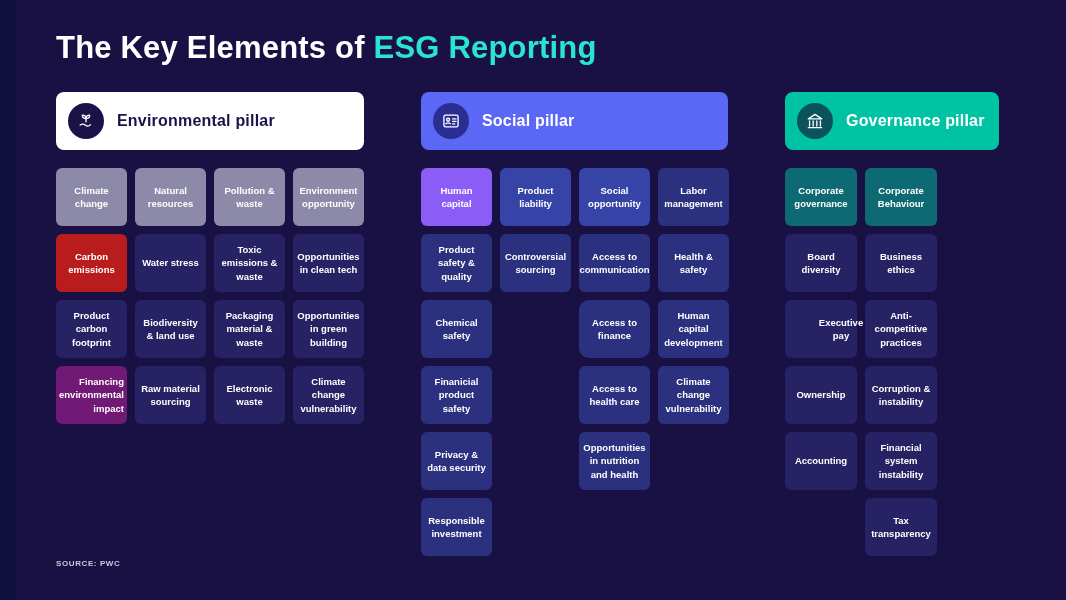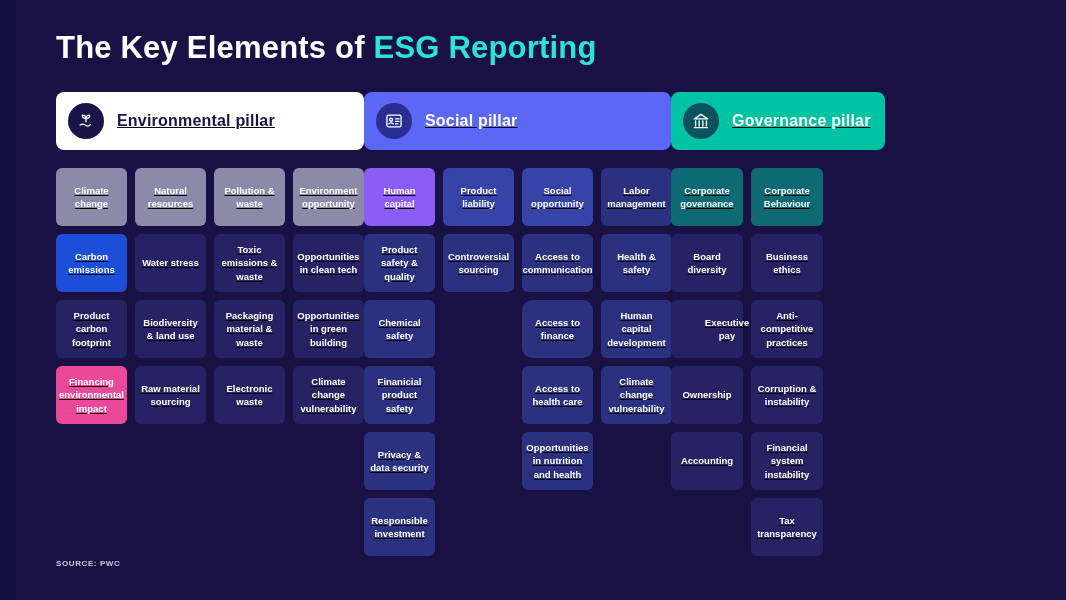--- a/index.html
+++ b/index.html
@@ -1,20 +1,20 @@
 <!DOCTYPE html>
 <html><head>
 <meta charset="utf-8">
 <style>
   html,body{margin:0;padding:0;background:#12103c;}
   body{width:1066px;height:600px;font-family:"Liberation Sans","DejaVu Sans",sans-serif;}
   .page{position:relative;width:1066px;height:600px;box-sizing:border-box;padding:30px 40px;background:#191144;overflow:hidden;}
   h1{margin:0 0 26px 0;font-size:31px;font-weight:700;color:#ffffff;letter-spacing:.2px;}
   h1 .hl{color:#2be3d1;}
-  .pillars{display:flex;align-items:flex-start;text-decoration:underline;}
+  .pillars{display:flex;gap:57px;align-items:flex-start;}
   .pillar{display:flex;flex-direction:column;}
   .pillar.env{width:308px;}
   .pillar.social{width:307px;}
   .pillar.gov{width:214px;}
   .pillar-header{display:flex;align-items:center;gap:13px;height:58px;border-radius:8px;padding:0 12px;margin-bottom:18px;box-sizing:border-box;width:100%;}
   .icon-circle{flex:0 0 36px;width:36px;height:36px;border-radius:50%;display:flex;align-items:center;justify-content:center;}
   .pillar-label{font-size:16px;font-weight:700;letter-spacing:.2px;}
   .grid{display:grid;gap:8px;}
   .pillar.env .grid,.pillar.social .grid{grid-template-columns:repeat(4,71px);grid-auto-rows:58px;}
   .pillar.gov .grid{grid-template-columns:repeat(2,72px);grid-auto-rows:58px;}
@@ -40,29 +40,29 @@
             <path d="M5 16.8c2.2-1.6 4.6-1.2 6.4.2 1.8 1.4 4.4 1.2 6-.6"></path>
           </svg>
         </span>
         <span class="pillar-label">Environmental pillar</span>
       </header>
       <div class="grid">
           <div class="tile" style="background: rgb(141, 138, 169); color: rgb(255, 255, 255);">Climate change</div>
           <div class="tile" style="background: rgb(141, 138, 169); color: rgb(255, 255, 255);">Natural resources</div>
           <div class="tile" style="background: rgb(141, 138, 169); color: rgb(255, 255, 255);">Pollution &amp; waste</div>
           <div class="tile" style="background: rgb(141, 138, 169); color: rgb(255, 255, 255);">Environment opportunity</div>
-          <div class="tile" style="background: #1d4ed8; color: rgb(255, 255, 255); border-radius: 6px;">Carbon emissions</div>
+          <div class="tile" style="background: #b91c1c; color: rgb(255, 255, 255); border-radius: 6px;">Carbon emissions</div>
           <div class="tile" style="background: rgb(39, 34, 100); color: rgb(255, 255, 255);">Water stress</div>
           <div class="tile" style="background: rgb(39, 34, 100); color: rgb(255, 255, 255);">Toxic emissions &amp; waste</div>
           <div class="tile" style="background: rgb(39, 34, 100); color: rgb(255, 255, 255);">Opportunities in clean tech</div>
           <div class="tile" style="background: rgb(39, 34, 100); color: rgb(255, 255, 255);">Product carbon footprint</div>
           <div class="tile" style="background: rgb(39, 34, 100); color: rgb(255, 255, 255);">Biodiversity &amp; land use</div>
           <div class="tile" style="background: rgb(39, 34, 100); color: rgb(255, 255, 255);">Packaging material &amp; waste</div>
           <div class="tile" style="background: rgb(39, 34, 100); color: rgb(255, 255, 255);">Opportunities in green building</div>
-          <div class="tile" style="background: #ec4899; color: rgb(255, 255, 255);">Financing environmental impact</div>
+          <div class="tile" style="background: #701a75; color: rgb(255, 255, 255); text-align: right;">Financing environmental impact</div>
           <div class="tile" style="background: rgb(39, 34, 100); color: rgb(255, 255, 255);">Raw material sourcing</div>
           <div class="tile" style="background: rgb(39, 34, 100); color: rgb(255, 255, 255);">Electronic waste</div>
           <div class="tile" style="background: rgb(39, 34, 100); color: rgb(255, 255, 255);">Climate change vulnerability</div>
           <div class="tile empty"></div>
           <div class="tile empty"></div>
           <div class="tile empty"></div>
         </div>
     </section>
 
     <section class="pillar social">

